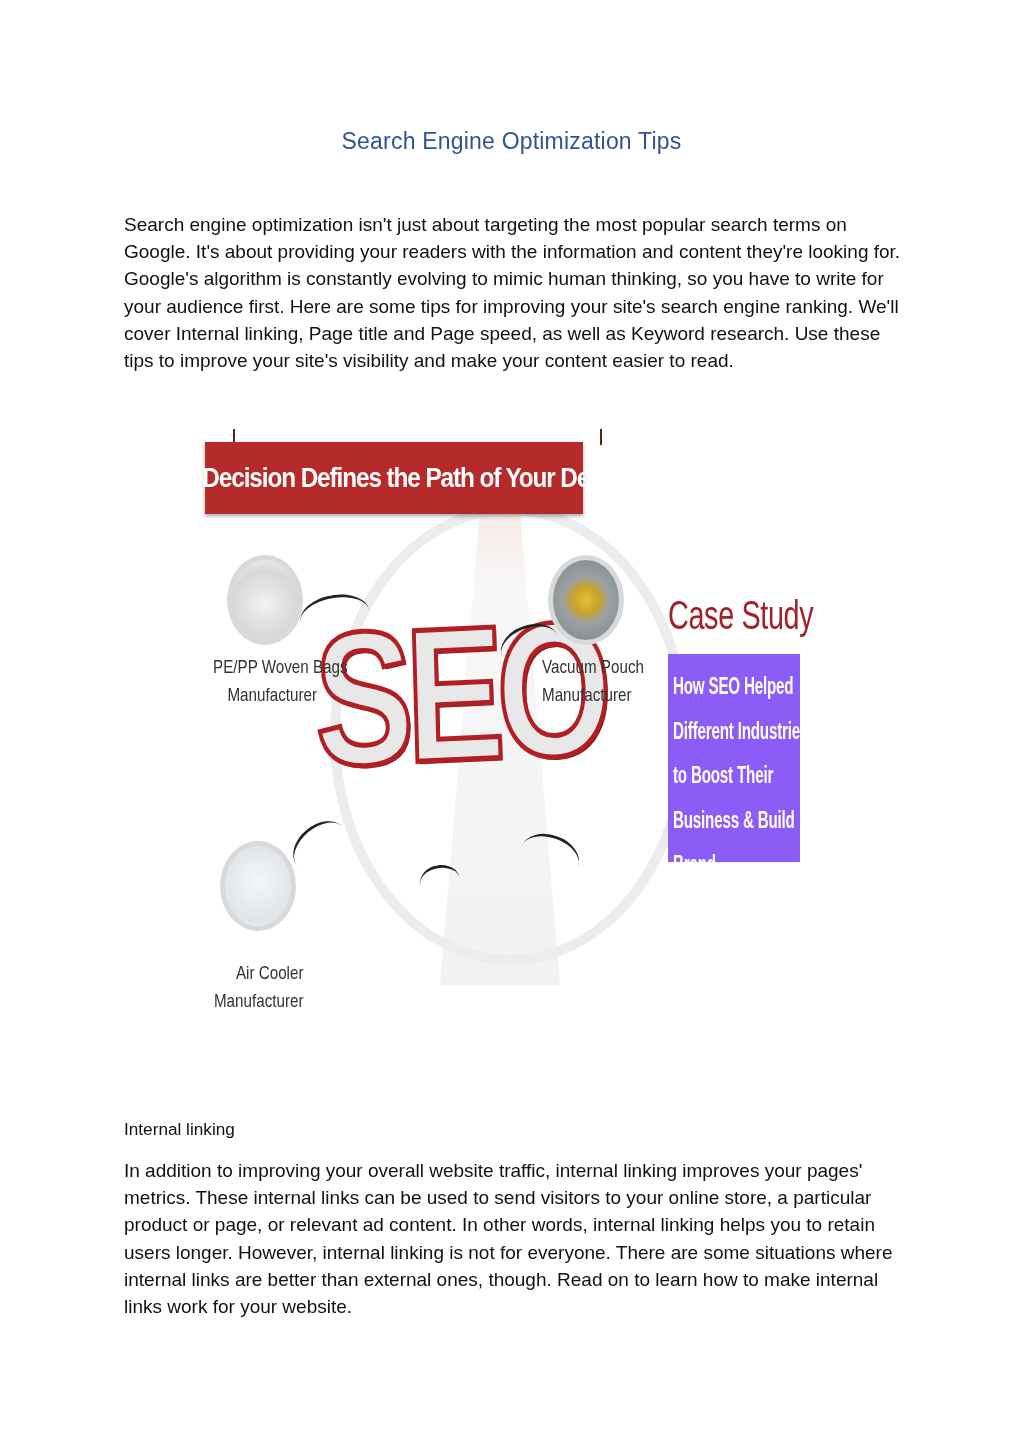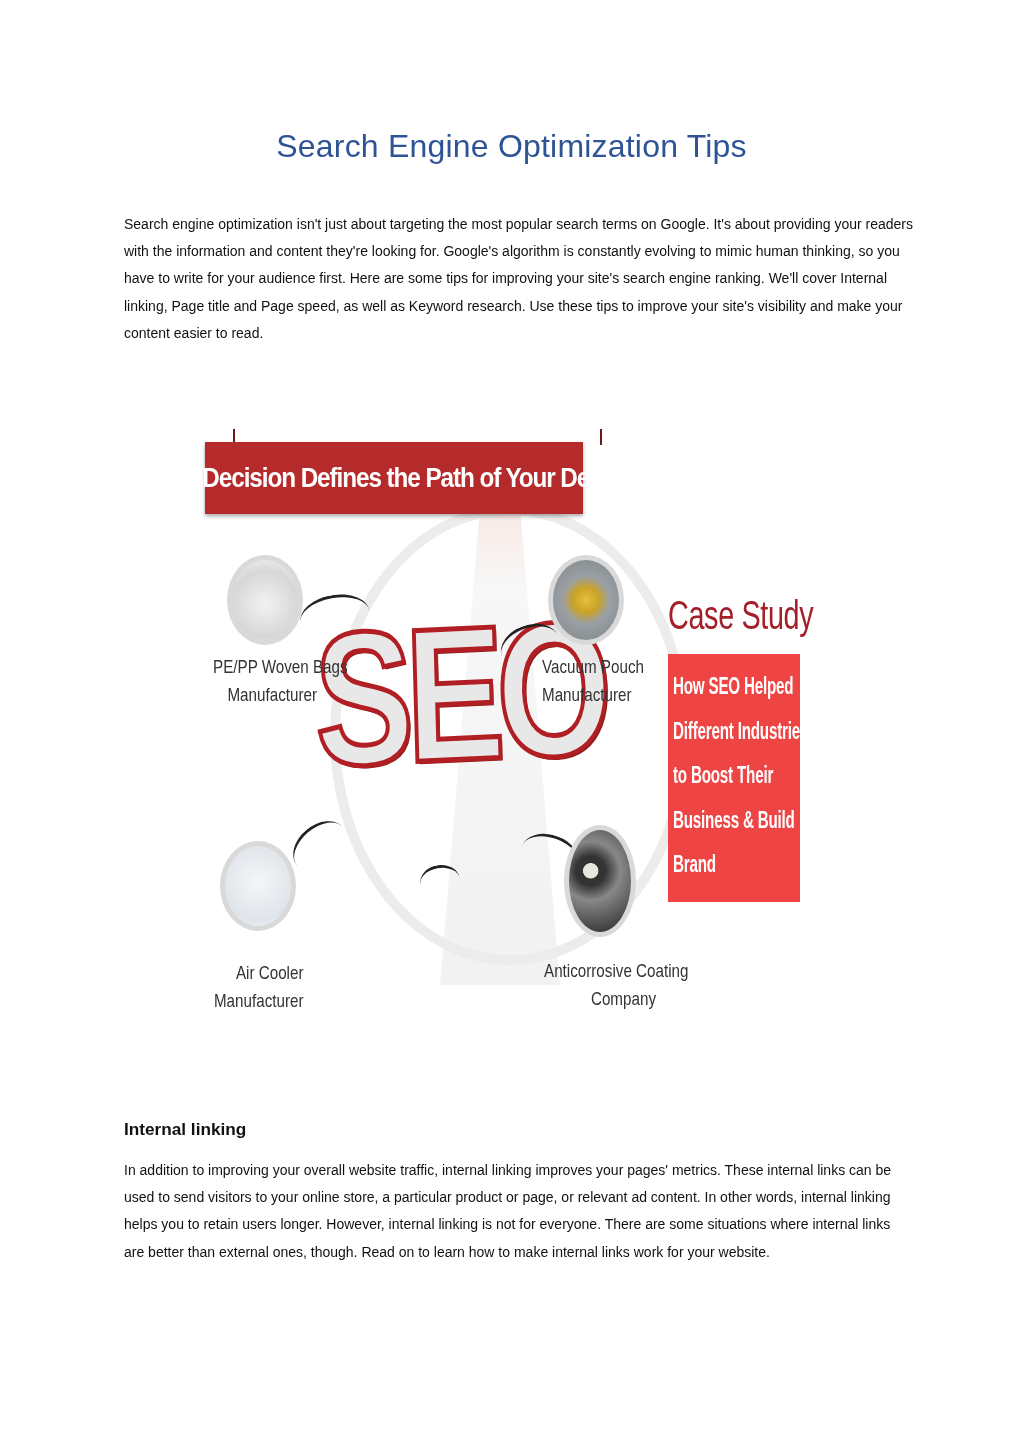--- a/index.html
+++ b/index.html
@@ -1,23 +1,23 @@
 <!DOCTYPE html>
 <html><head>
 <meta charset="utf-8">
 <style>
   html, body { margin: 0; padding: 0; background: #ffffff; }
   body { width: 1023px; height: 1447px; position: relative; overflow: hidden;
          font-family: "Liberation Sans", "DejaVu Sans", sans-serif; color: #111; }
   .title { position: absolute; top: 128px; left: 0; width: 1023px; text-align: center;
-           font-size: 32px; color: #2f5496; font-weight: normal; letter-spacing: 0.2px; margin: 0; }
-  .para { position: absolute; left: 124px; width: 790px; font-size: 14px; line-height: 27.2px;
+           font-size: 23px; color: #2f5496; font-weight: normal; letter-spacing: 0.2px; margin: 0; }
+  .para { position: absolute; left: 124px; width: 790px; font-size: 19px; line-height: 27.2px;
           margin: 0; color: #111; }
   .p1 { top: 211px; }
-  .heading { position: absolute; left: 124px; top: 1119px; font-size: 17.2px; font-weight: bold; margin: 0; text-align: center; }
+  .heading { position: absolute; left: 124px; top: 1119px; font-size: 17.2px; font-weight: normal; margin: 0; text-align: center; }
   .p2 { top: 1157px; }
 
   
   .infographic { position: absolute; left: 190px; top: 425px; width: 630px; height: 640px; background: #fff; }
   .bg-ring { position: absolute; left: 140px; top: 80px; width: 360px; height: 460px; border-radius: 50%;
              border: 10px solid #ececec; box-sizing: border-box; }
   .bg-person { position: absolute; left: 250px; top: 60px; width: 120px; height: 500px;
                background: linear-gradient(180deg, #f6d8d0 0%, #f4f4f4 20%, #ececec 100%); opacity: 0.7;
                clip-path: polygon(35% 0, 65% 0, 100% 100%, 0 100%); }
   .hang { position: absolute; top: 4px; width: 2px; height: 16px; background: #6b1a1a; }
@@ -34,21 +34,21 @@
             margin: 0 auto; position: relative; overflow: hidden; }
   .node-label { font-size: 19px; line-height: 28px; color: #333; transform: scaleX(0.8); white-space: nowrap; margin-top: 8px; }
   .bags { background: radial-gradient(circle at 50% 55%, #f2f2f2 0%, #d7d7d7 60%, #f7f7f7 100%); }
   .pouch { background: radial-gradient(circle at 50% 50%, #e5c13a 0%, #c9a22a 25%, #9aa0a3 45%, #7e8588 100%); }
   .cooler { background: radial-gradient(circle at 50% 45%, #f4f6f8 0%, #dfe4ea 70%, #fafafa 100%); }
   .waffle { background: radial-gradient(circle at 50% 62%, #d88c3e 0%, #b86e28 35%, #3d3d3d 55%, #222 100%); }
   .pipes { background: radial-gradient(circle at 35% 40%, #eae7dc 0 10%, #333 11% 20%, #888 40%, #222 100%); }
   .arrow { position: absolute; border-top: 3px solid #222; border-radius: 50%; }
   .case-title { position: absolute; left: 478px; top: 168px; font-size: 40px; color: #a3202a;
                 transform: scaleX(0.72); transform-origin: left top; white-space: nowrap; letter-spacing: -0.5px; }
-  .case-box { position: absolute; left: 478px; top: 229px; width: 132px; height: 248px; background: #ef4444;
+  .case-box { position: absolute; left: 478px; top: 229px; width: 132px; height: 208px; background: #8b5cf6;
               color: #fff; padding: 10px 0 0 5px; box-sizing: border-box; }
   .case-line { font-size: 23px; font-weight: bold; line-height: 44.5px; white-space: nowrap;
                transform: scaleX(0.66); transform-origin: left center; letter-spacing: -0.3px; }
 </style>
 </head>
 <body>
 
 <h1 class="title">Search Engine Optimization Tips</h1>
 
 <p class="para p1">Search engine optimization isn't just about targeting the most popular search terms on Google. It's about providing your readers with the information and content they're looking for. Google's algorithm is constantly evolving to mimic human thinking, so you have to write for your audience first. Here are some tips for improving your site's search engine ranking. We'll cover Internal linking, Page title and Page speed, as well as Keyword research. Use these tips to improve your site's visibility and make your content easier to read.</p>
@@ -87,27 +87,20 @@
 
   <div class="node" style="left:10px;top:416px;width:115px">
     <div class="circle cooler"></div>
     <div class="node-label" style="margin-top:28px">
       <div>Air Cooler</div>
       <div>Manufacturer</div>
     </div>
   </div>
 
 
-  <div class="node" style="left:340px;top:400px;width:140px">
-    <div class="circle pipes" style="width:72px;height:112px"></div>
-    <div class="node-label" style="margin-top:20px">
-      <div>Anticorrosive Coating</div>
-      <div>Company</div>
-    </div>
-  </div>
 
   <div class="case-title">Case Study</div>
   <div class="case-box">
     <div class="case-line">How SEO Helped</div>
     <div class="case-line">Different Industries</div>
     <div class="case-line">to Boost Their</div>
     <div class="case-line">Business &amp; Build</div>
     <div class="case-line">Brand</div>
   </div>
 </div>

